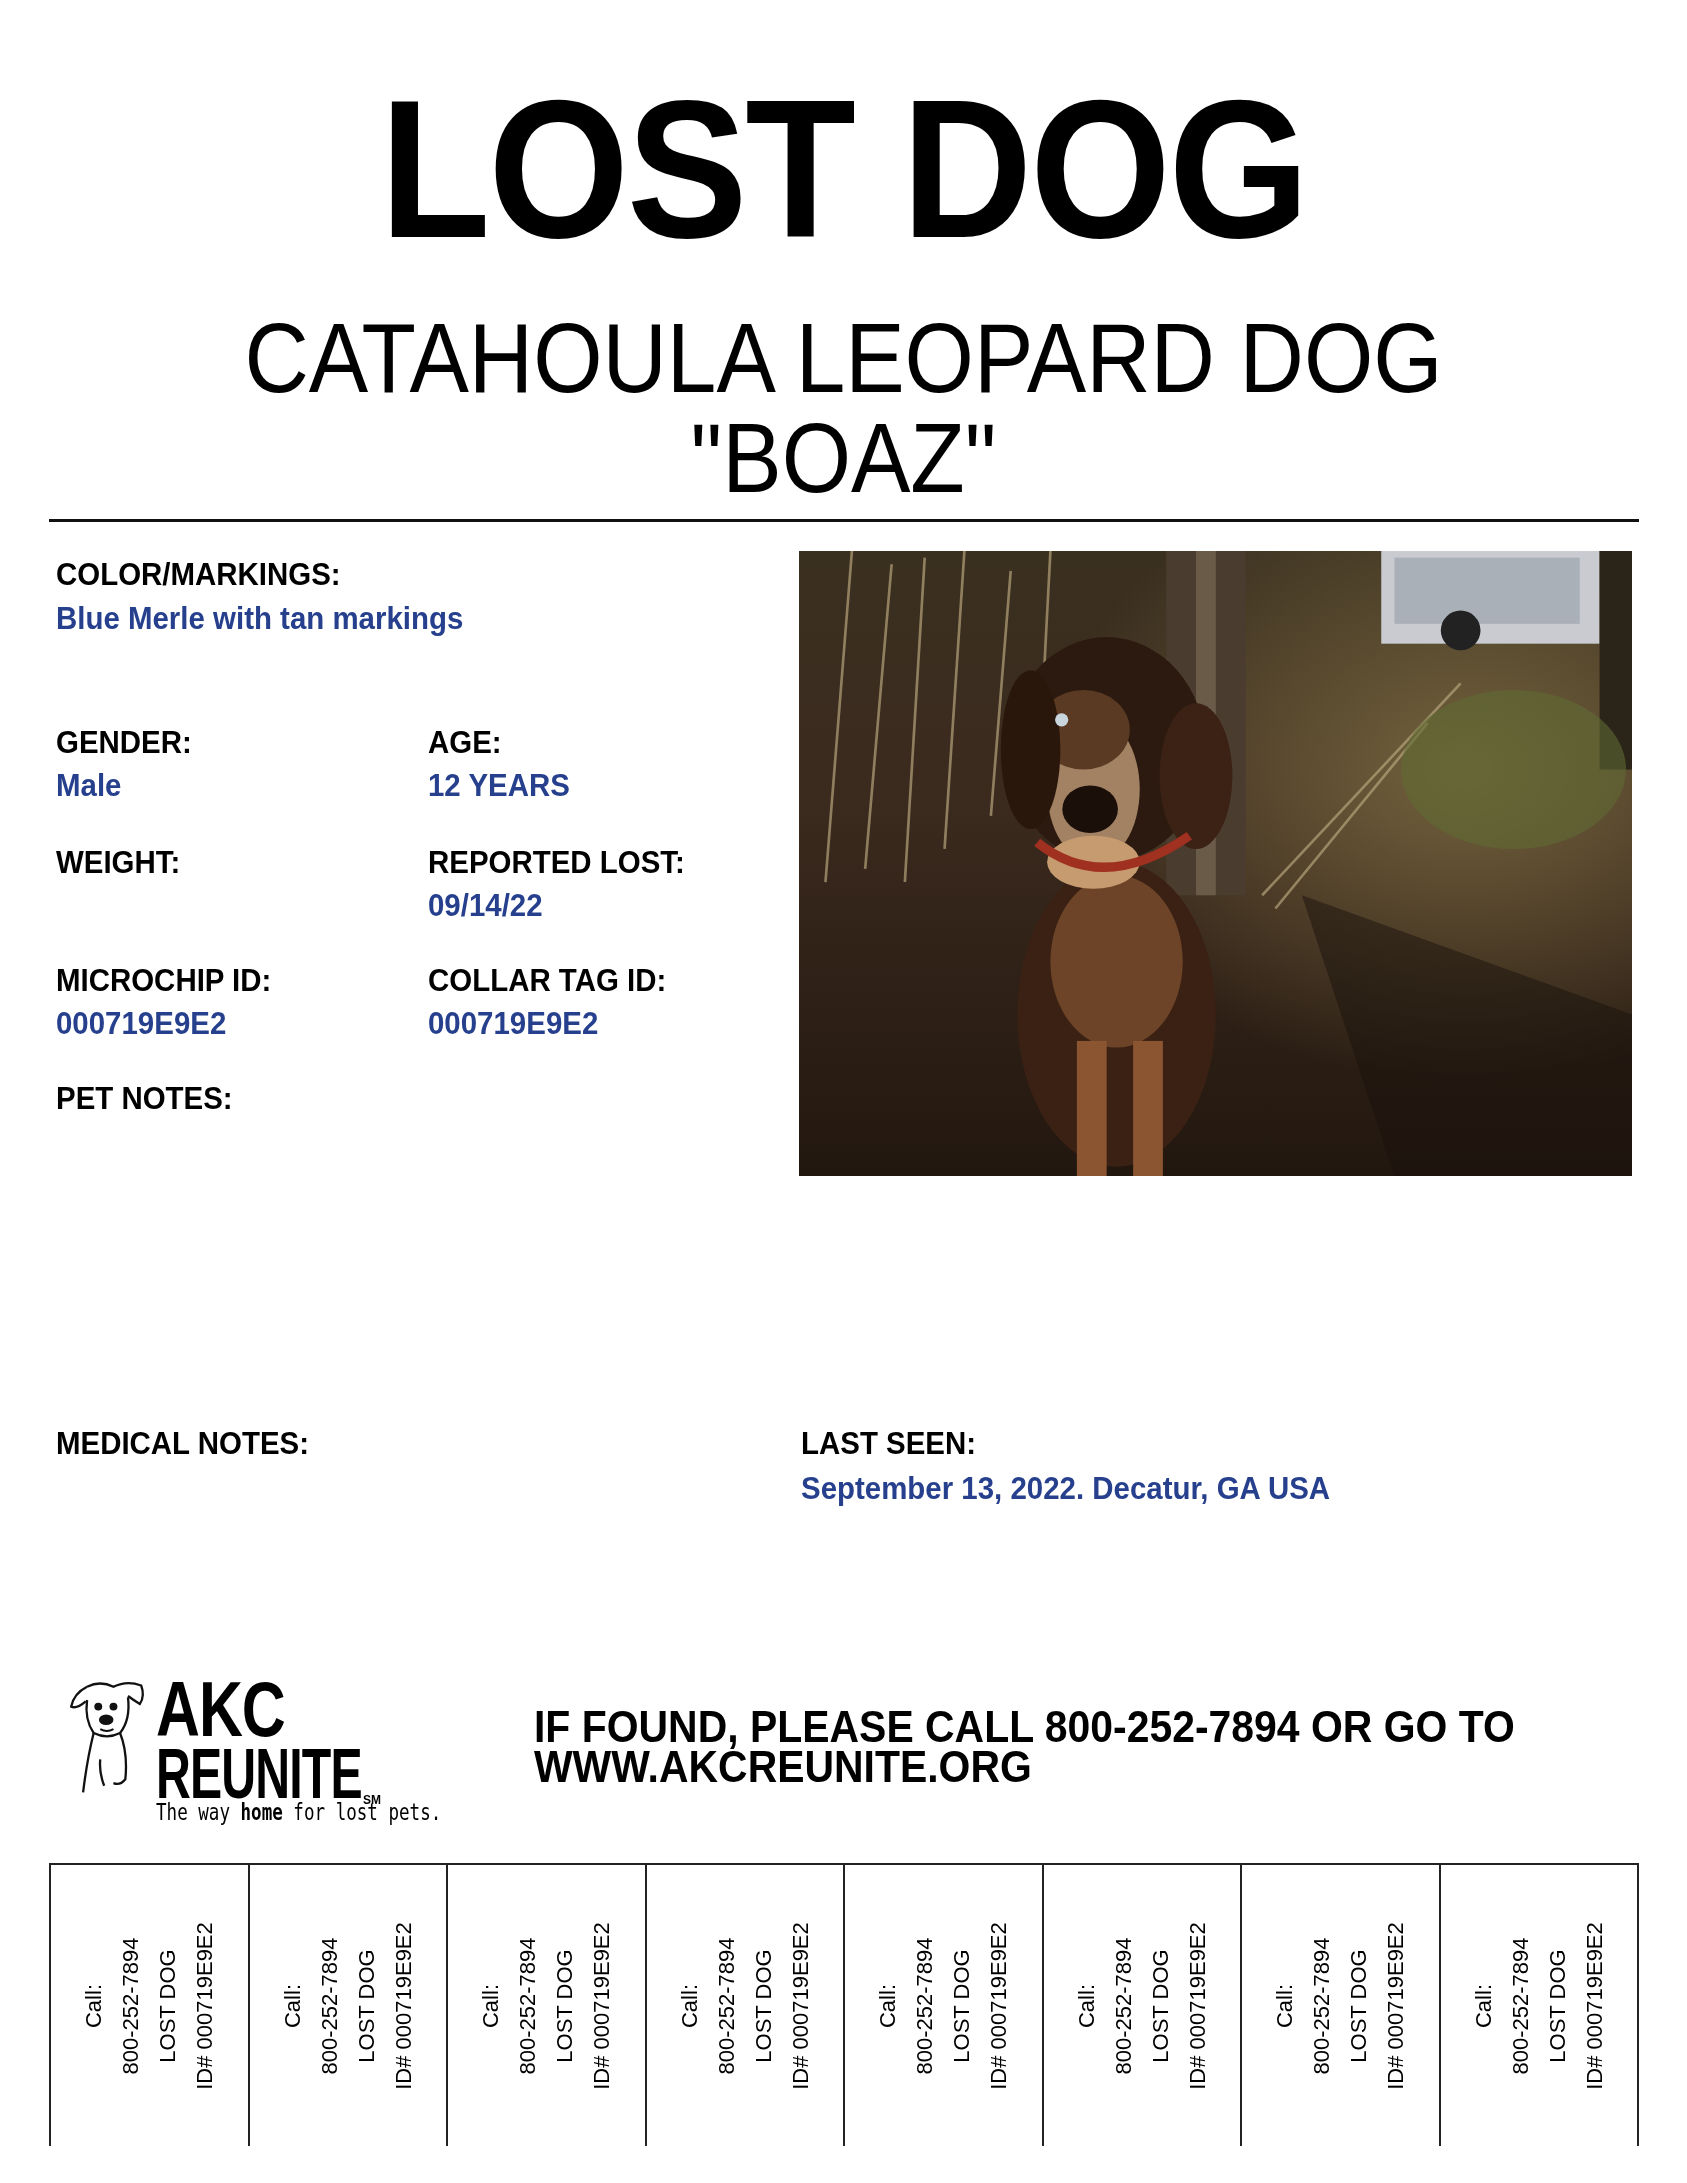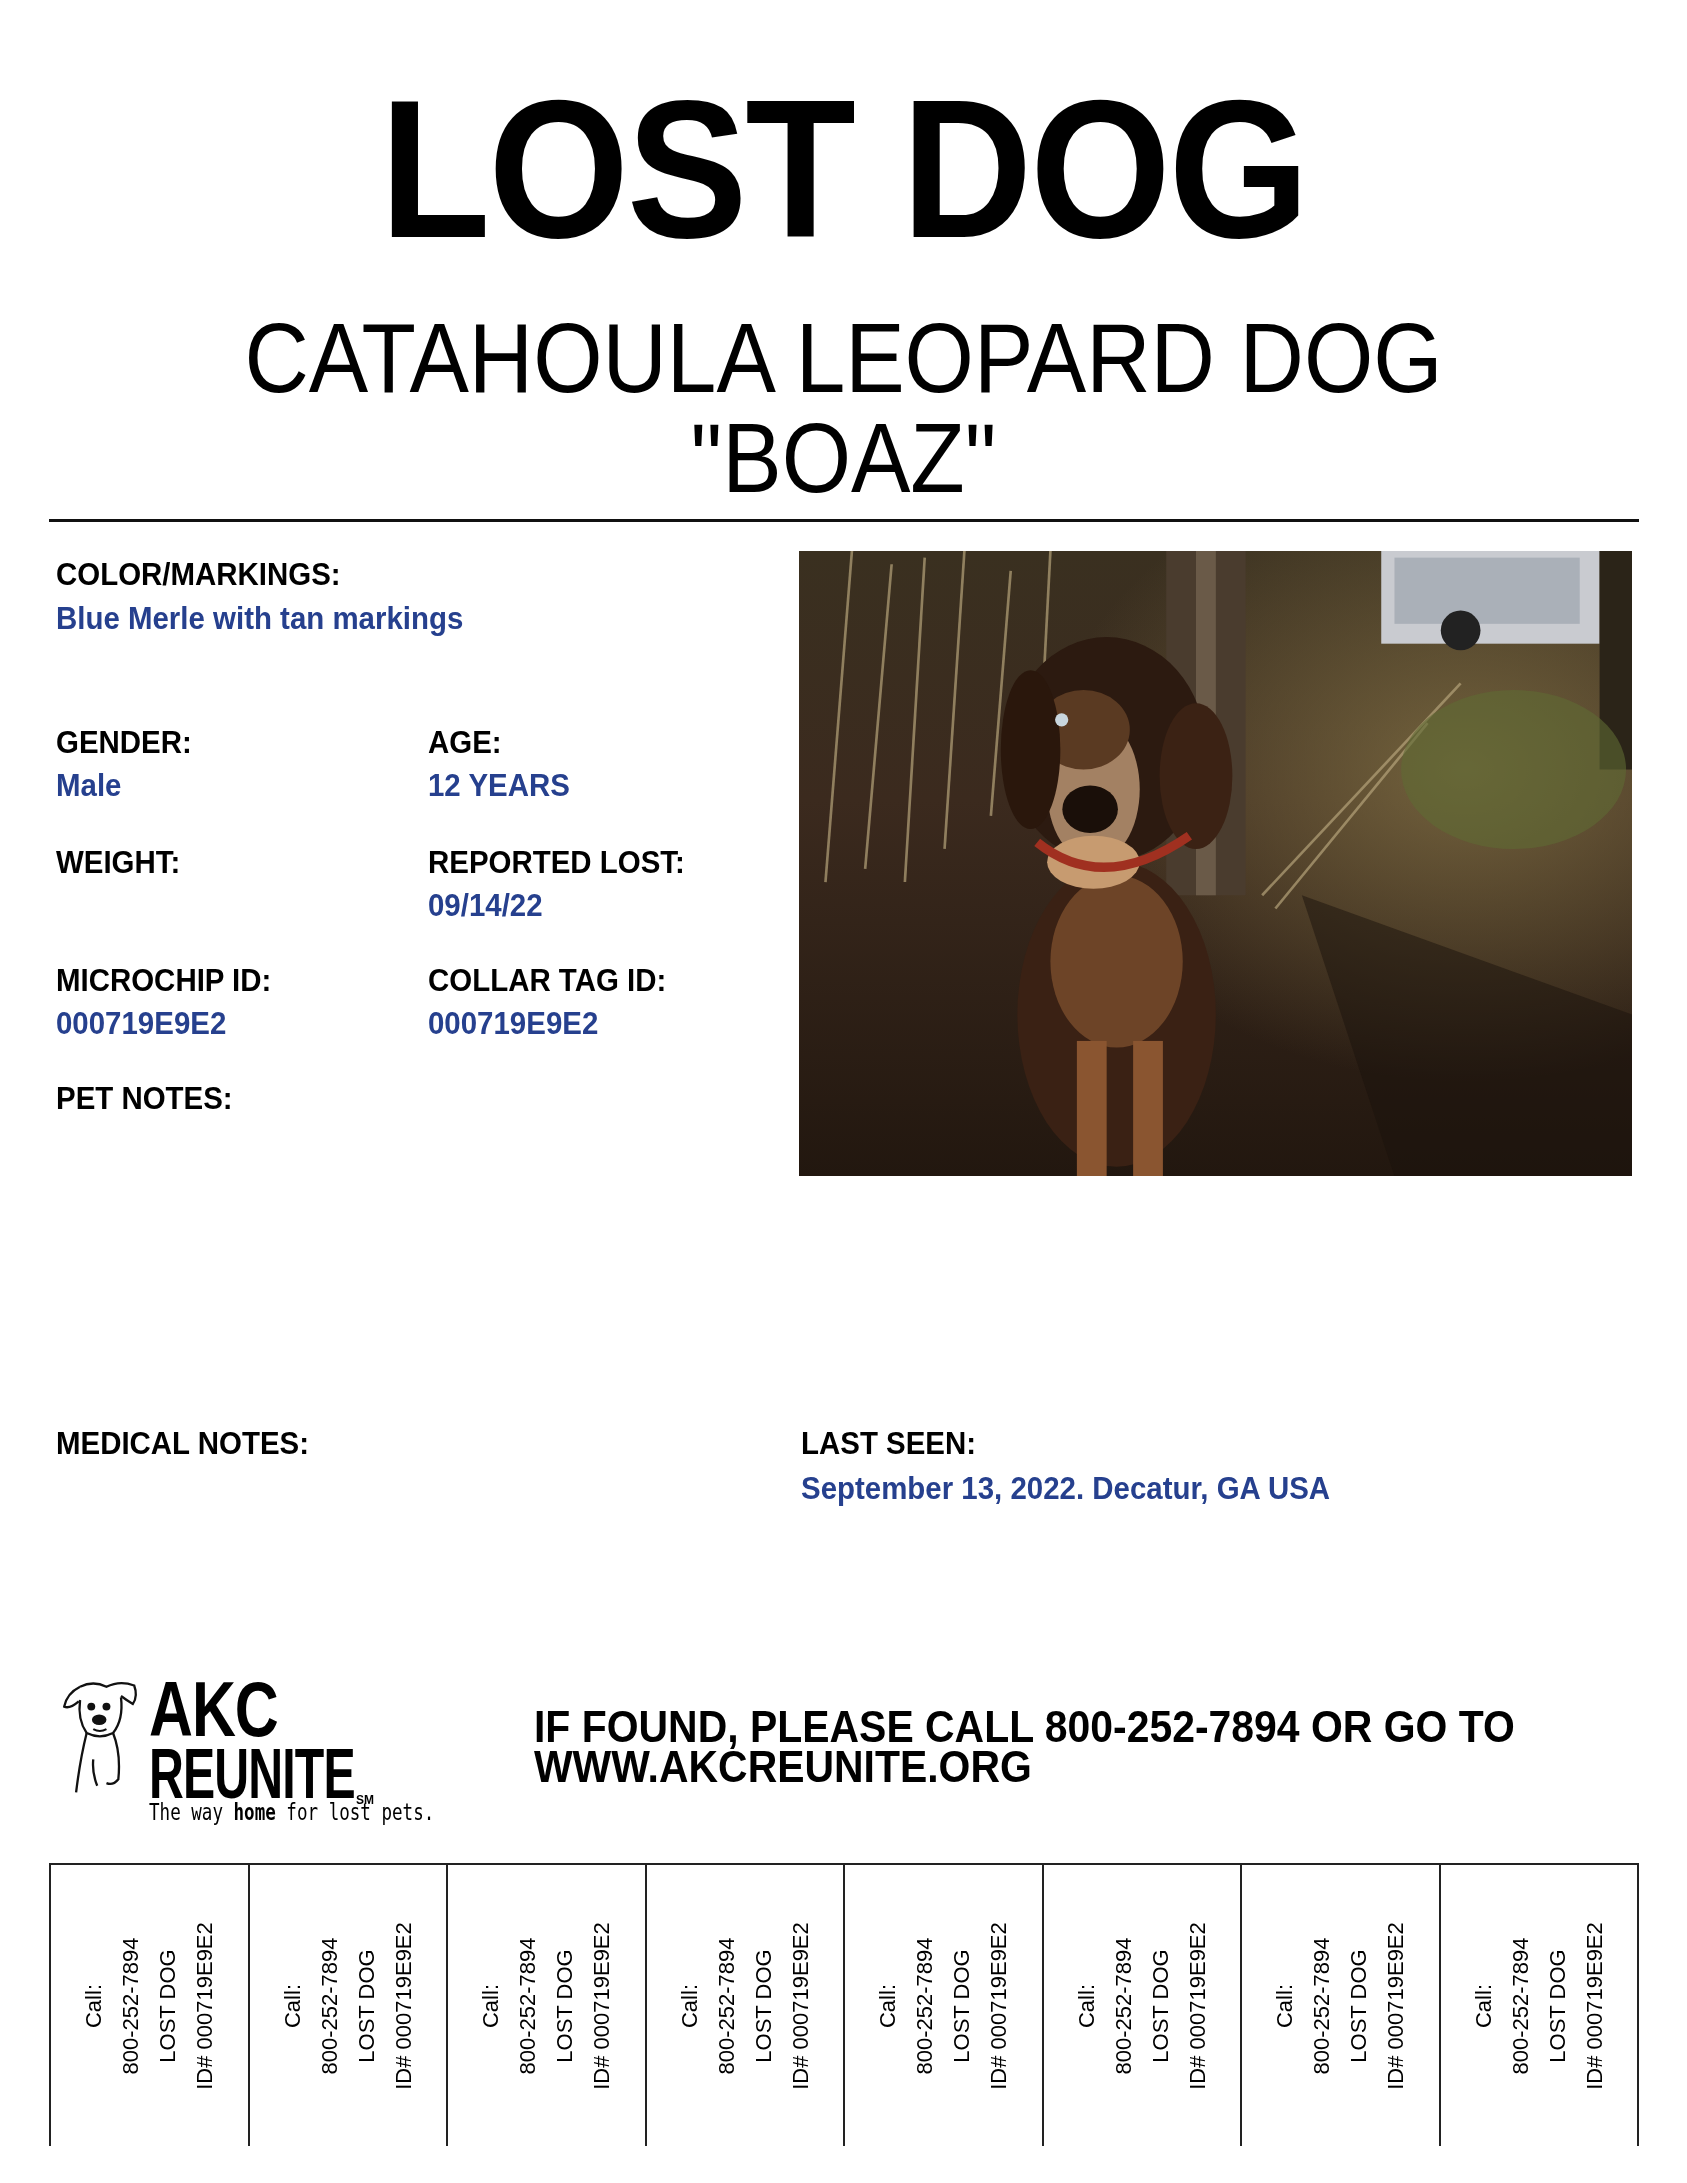--- a/index.html
+++ b/index.html
@@ -18,21 +18,21 @@
 
     .label { font-size: 32px; font-weight: bold; line-height: 1; color: #000;
              transform: scaleX(0.92); transform-origin: left; white-space: nowrap; }
     .value { font-size: 32px; font-weight: bold; line-height: 1; color: #26408e;
              transform: scaleX(0.92); transform-origin: left; white-space: nowrap; }
 
     .photo { left: 799px; top: 551px; width: 833px; height: 625px; overflow: hidden;
              background: #2a1d14; }
     .photo svg { width: 100%; height: 100%; display: block; }
 
-    .logo { left: 60px; top: 1667px; width: 318px; height: 159px; }
+    .logo { left: 67px; top: 1667px; width: 318px; height: 159px; }
     .logo-akc { position: absolute; left: 89px; top: 2.6px; font-size: 78px; font-weight: bold;
                 line-height: 1; letter-spacing: -1.3px; transform: scaleX(0.78); transform-origin: left;
                 font-family: "Liberation Sans", sans-serif; }
     .logo-reunite { position: absolute; left: 89px; top: 71px; font-size: 71px; font-weight: bold;
                 line-height: 1; letter-spacing: -1.3px; transform: scaleX(0.68); transform-origin: left;
                 font-family: "Liberation Sans", sans-serif; }
     .logo-sm { position: absolute; left: 296px; top: 126px; font-size: 12px; font-weight: bold; }
     .logo-tag { position: absolute; left: 89px; top: 134px; font-size: 22.5px; line-height: 1;
                 transform: scaleX(0.78); transform-origin: left; white-space: nowrap;
                 font-family: "DejaVu Sans Mono", monospace; }

